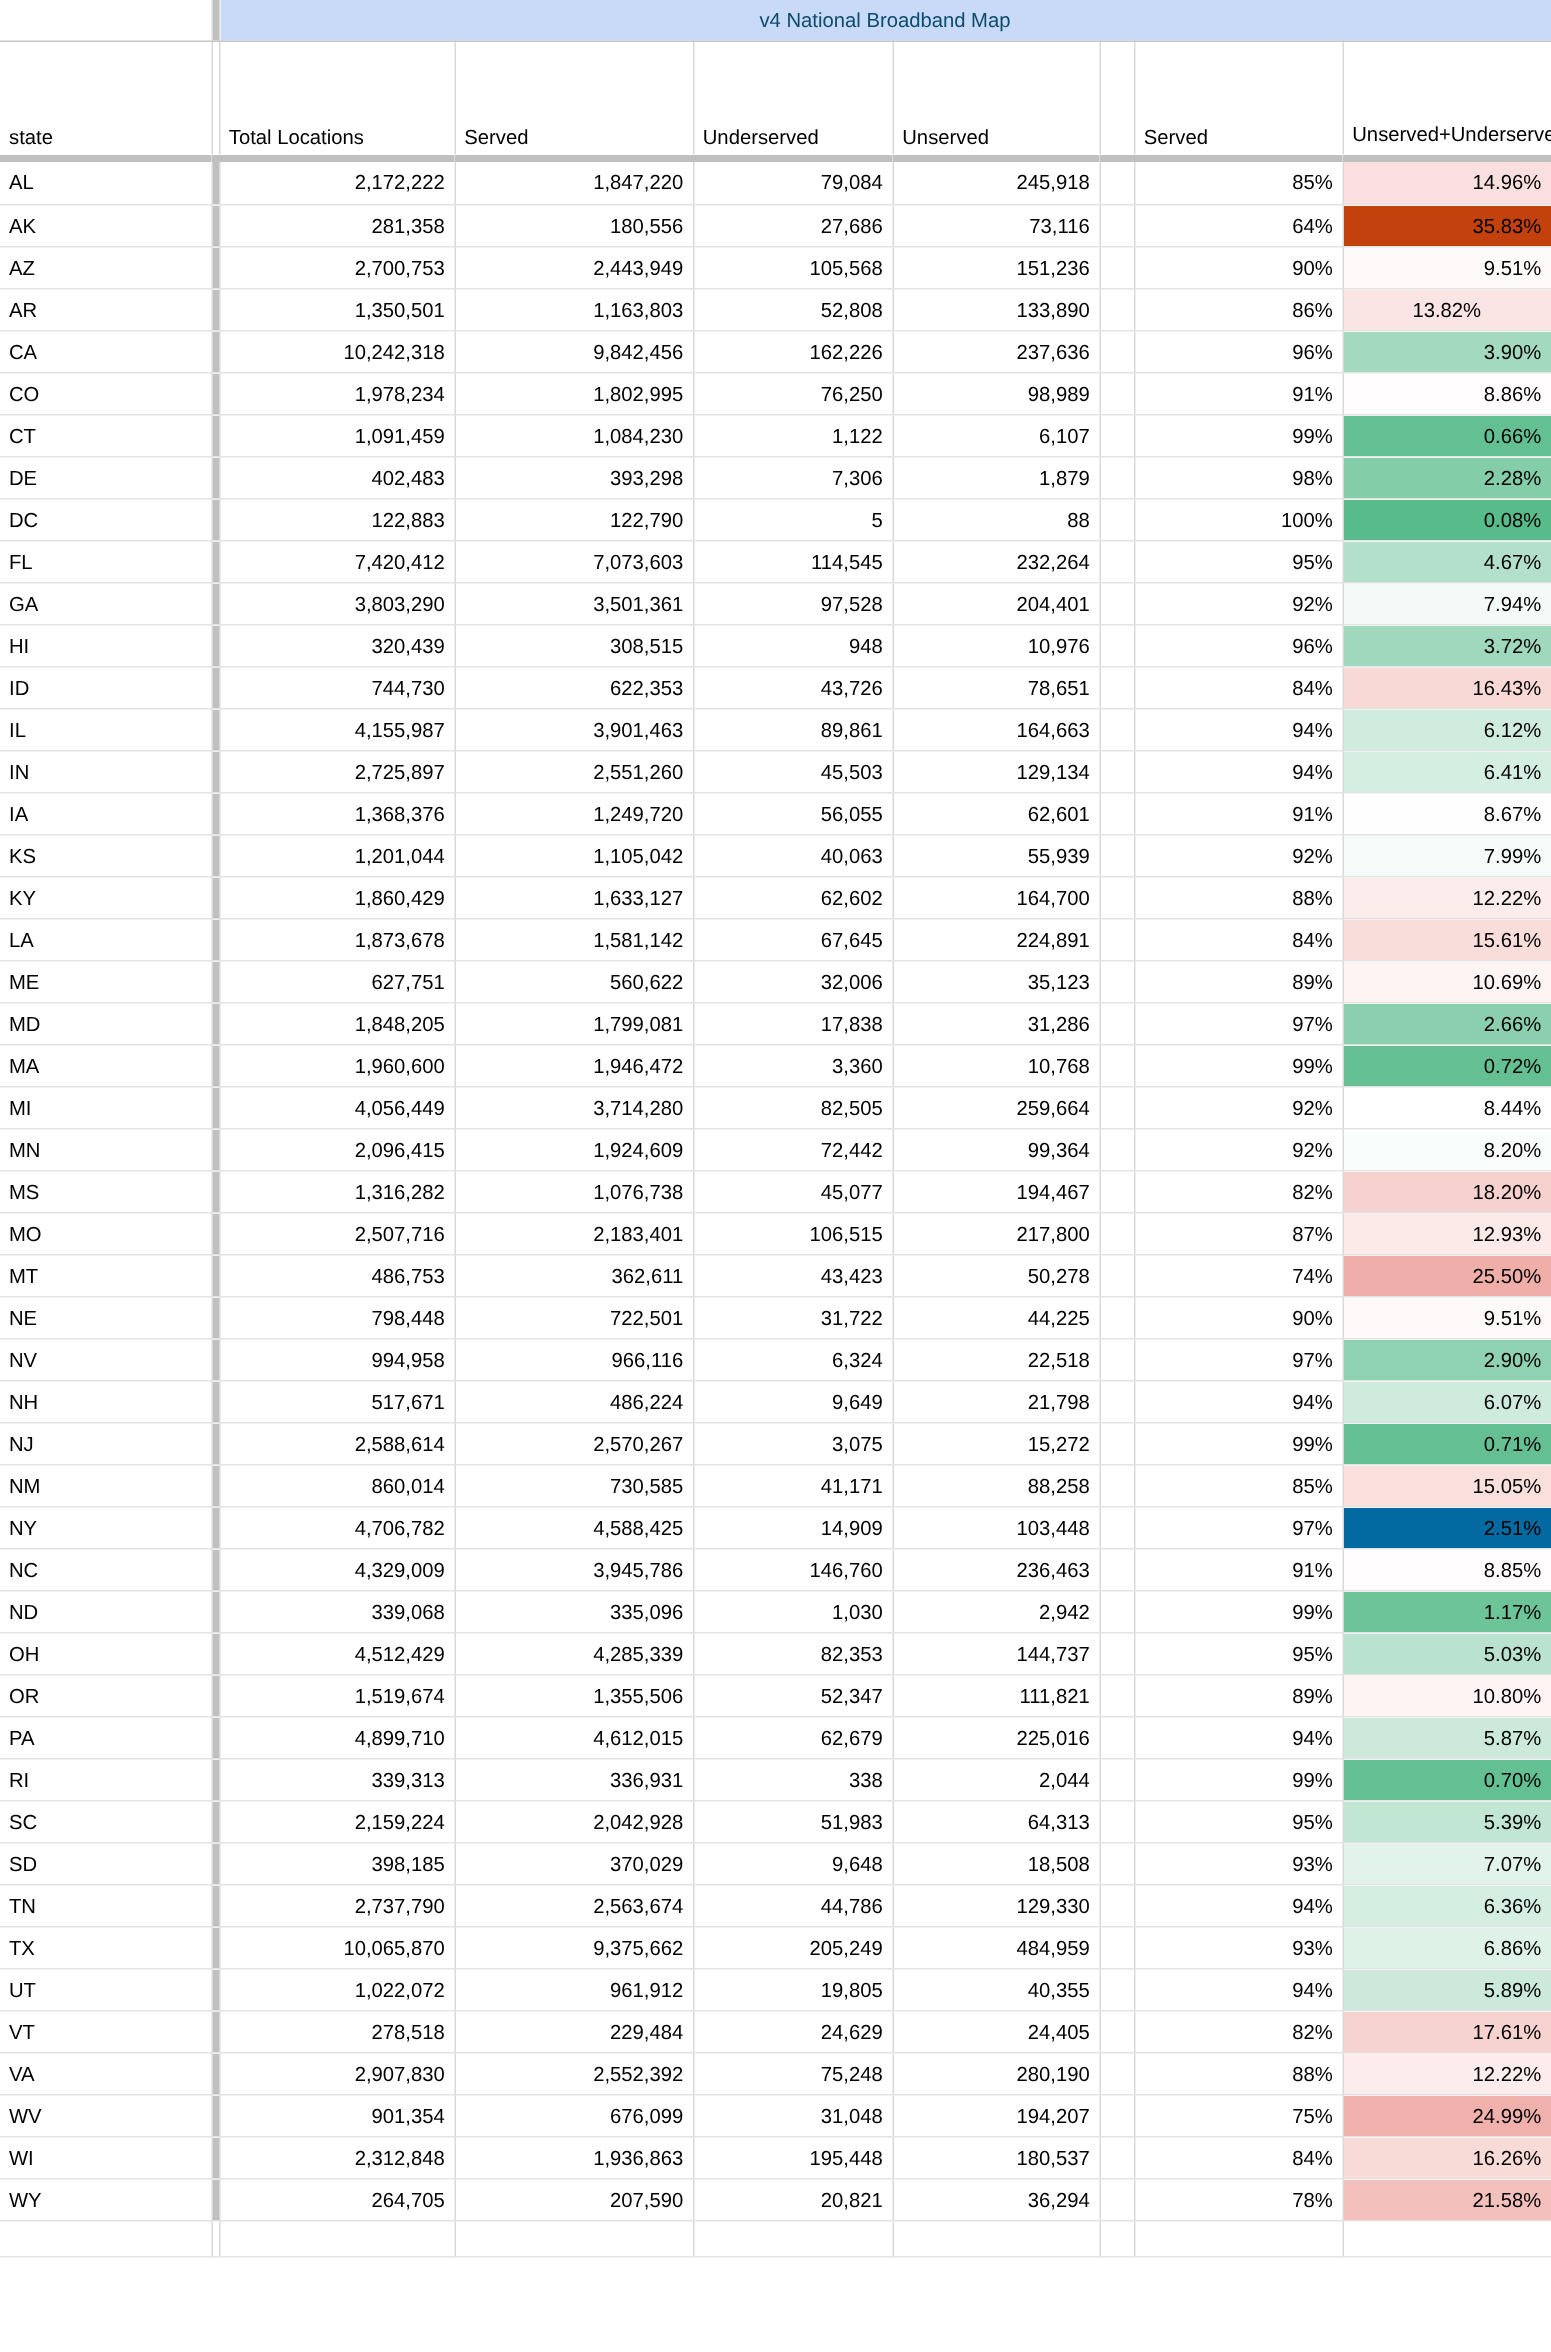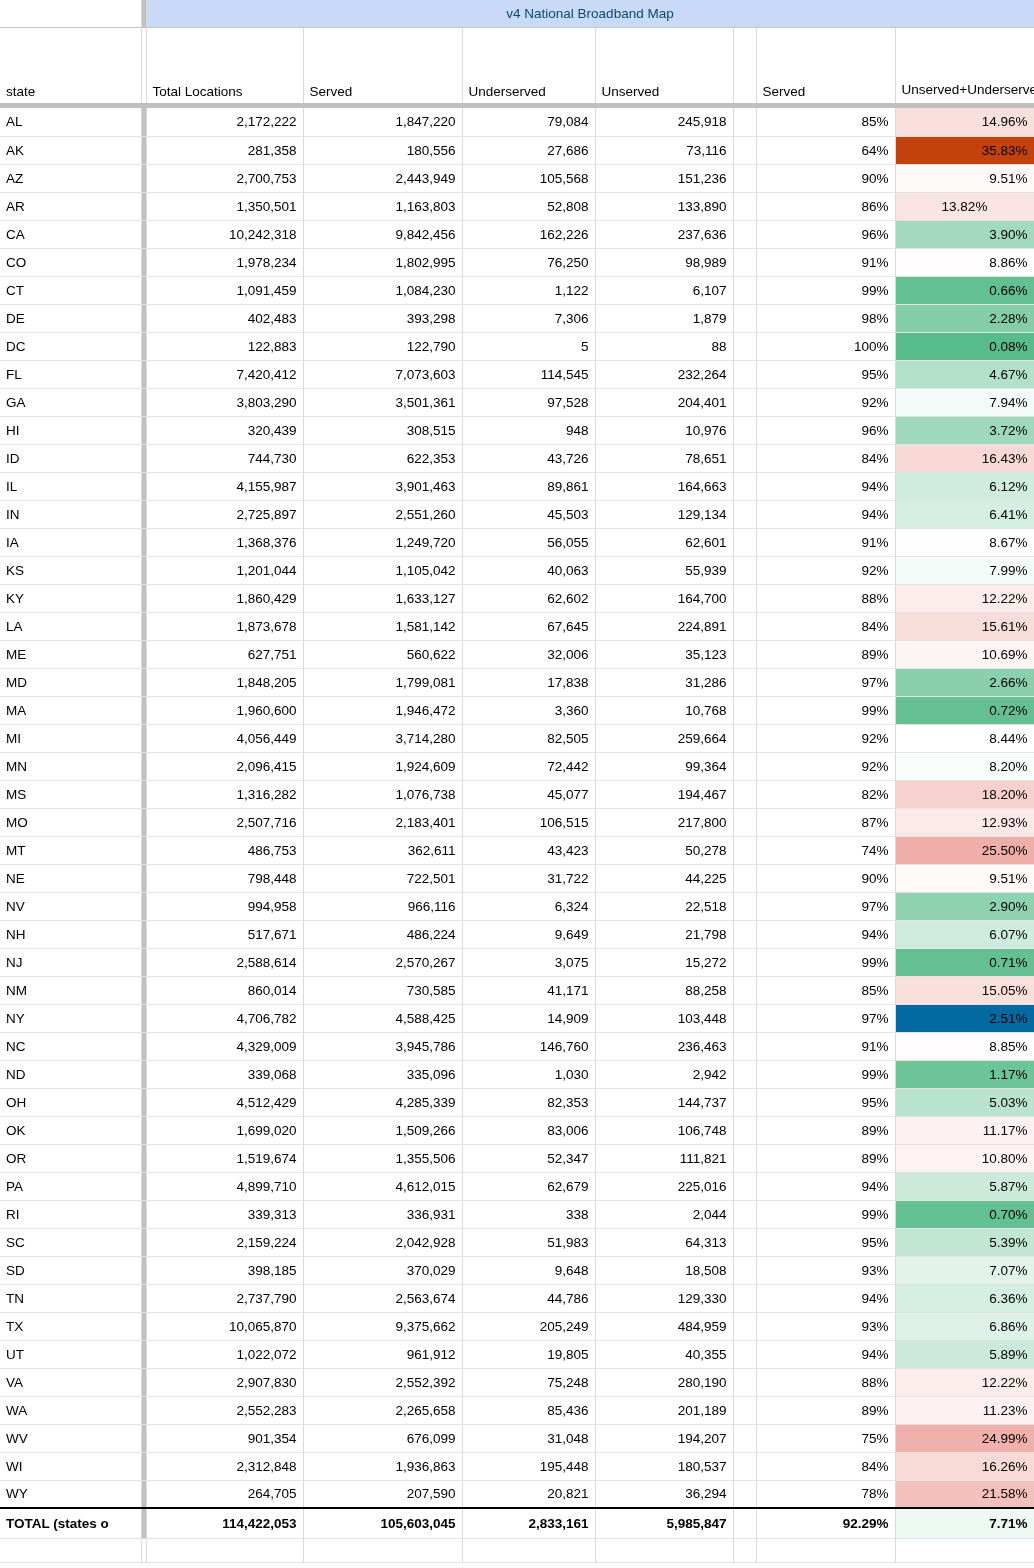--- a/index.html
+++ b/index.html
@@ -554,31 +554,20 @@
           <td class="sepcol"></td>
           <td class="num">4,512,429</td>
           <td class="num">4,285,339</td>
           <td class="num">82,353</td>
           <td class="num">144,737</td>
           <td class="gapcell"></td>
           <td class="num">95%</td>
           <td class="num" style="background: rgb(186, 227, 207);">5.03%</td>
         </tr>
         <tr class="data-row">
-          <td class="txt">OK</td>
-          <td class="sepcol"></td>
-          <td class="num">1,699,020</td>
-          <td class="num">1,509,266</td>
-          <td class="num">83,006</td>
-          <td class="num">106,748</td>
-          <td class="gapcell"></td>
-          <td class="num">89%</td>
-          <td class="num" style="background: rgb(253, 242, 241);">11.17%</td>
-        </tr>
-        <tr class="data-row">
           <td class="txt">OR</td>
           <td class="sepcol"></td>
           <td class="num">1,519,674</td>
           <td class="num">1,355,506</td>
           <td class="num">52,347</td>
           <td class="num">111,821</td>
           <td class="gapcell"></td>
           <td class="num">89%</td>
           <td class="num" style="background: rgb(253, 244, 243);">10.80%</td>
         </tr>
@@ -653,42 +642,42 @@
           <td class="sepcol"></td>
           <td class="num">1,022,072</td>
           <td class="num">961,912</td>
           <td class="num">19,805</td>
           <td class="num">40,355</td>
           <td class="gapcell"></td>
           <td class="num">94%</td>
           <td class="num" style="background: rgb(203, 234, 219);">5.89%</td>
         </tr>
         <tr class="data-row">
+          <td class="txt">VT</td>
+          <td class="sepcol"></td>
+          <td class="num">278,518</td>
+          <td class="num">229,484</td>
+          <td class="num">24,629</td>
+          <td class="num">24,405</td>
+          <td class="gapcell"></td>
+          <td class="num">82%</td>
+          <td class="num" style="background: rgb(247, 211, 208);">17.61%</td>
+        </tr>
+        <tr class="data-row">
           <td class="txt">VA</td>
           <td class="sepcol"></td>
           <td class="num">2,907,830</td>
           <td class="num">2,552,392</td>
           <td class="num">75,248</td>
           <td class="num">280,190</td>
           <td class="gapcell"></td>
           <td class="num">88%</td>
           <td class="num" style="background: rgb(252, 237, 236);">12.22%</td>
         </tr>
         <tr class="data-row">
-          <td class="txt">WA</td>
-          <td class="sepcol"></td>
-          <td class="num">2,552,283</td>
-          <td class="num">2,265,658</td>
-          <td class="num">85,436</td>
-          <td class="num">201,189</td>
-          <td class="gapcell"></td>
-          <td class="num">89%</td>
-          <td class="num" style="background: rgb(253, 242, 241);">11.23%</td>
-        </tr>
-        <tr class="data-row">
           <td class="txt">WV</td>
           <td class="sepcol"></td>
           <td class="num">901,354</td>
           <td class="num">676,099</td>
           <td class="num">31,048</td>
           <td class="num">194,207</td>
           <td class="gapcell"></td>
           <td class="num">75%</td>
           <td class="num" style="background: rgb(240, 176, 171);">24.99%</td>
         </tr>
@@ -706,31 +695,20 @@
         <tr class="data-row">
           <td class="txt">WY</td>
           <td class="sepcol"></td>
           <td class="num">264,705</td>
           <td class="num">207,590</td>
           <td class="num">20,821</td>
           <td class="num">36,294</td>
           <td class="gapcell"></td>
           <td class="num">78%</td>
           <td class="num" style="background: rgb(243, 192, 188);">21.58%</td>
-        </tr>
-        <tr class="total-row">
-          <td class="txt">TOTAL (states o</td>
-          <td class="sepcol"></td>
-          <td class="num">114,422,053</td>
-          <td class="num">105,603,045</td>
-          <td class="num">2,833,161</td>
-          <td class="num">5,985,847</td>
-          <td class="gapcell"></td>
-          <td class="num">92.29%</td>
-          <td class="num" style="background: rgb(239, 249, 244);">7.71%</td>
         </tr>
         <tr class="tail-row">
           <td></td>
           <td class="sepcol"></td>
           <td></td>
           <td></td>
           <td></td>
           <td></td>
           <td></td>
           <td></td>

